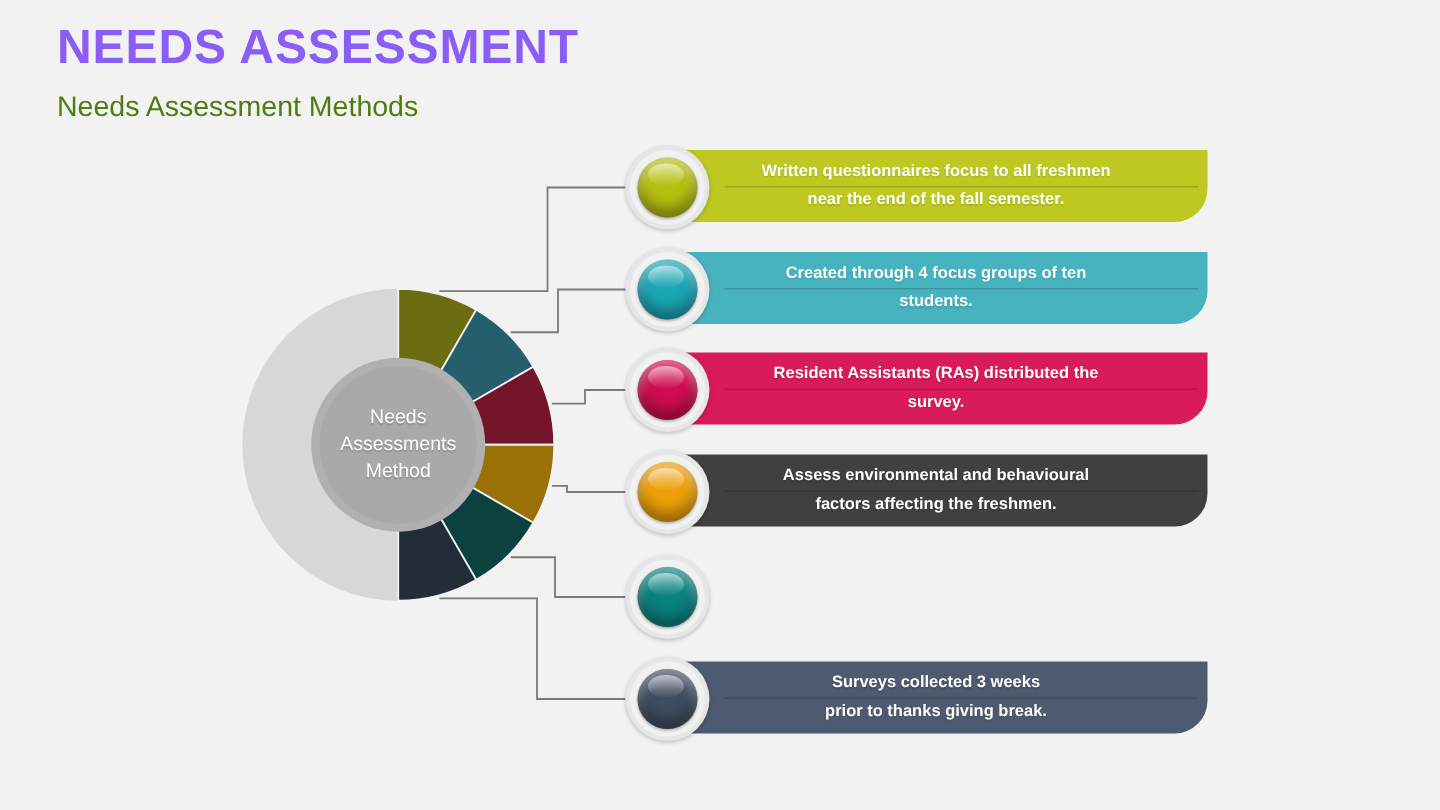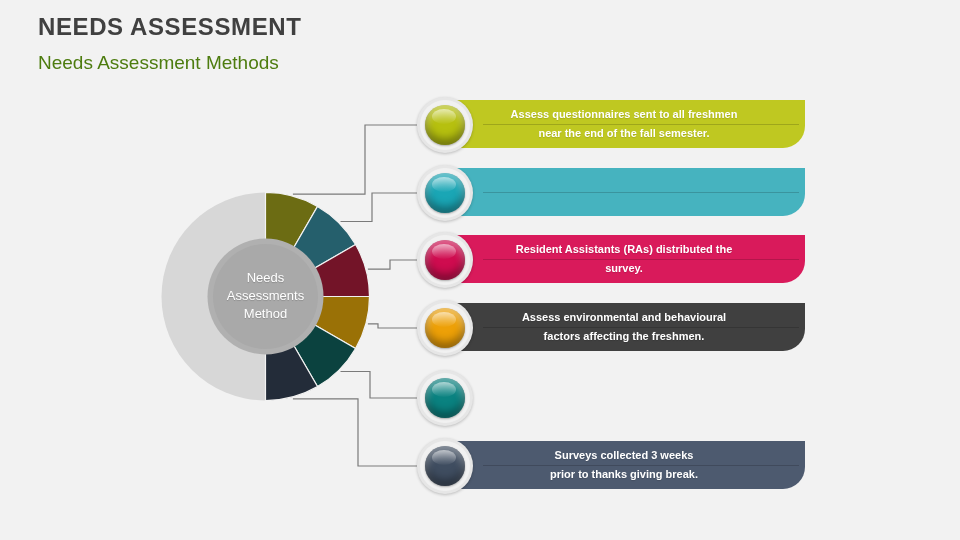--- a/index.html
+++ b/index.html
@@ -23,23 +23,23 @@
   }
 
   
   #header {
     position: absolute;
     left: 38px;
     top: 14px;
     width: 640px;
   }
   #title {
-    font-size: 24px;
+    font-size: 32px;
     font-weight: bold;
-    color: #404040;
+    color: #8b5cf6;
     letter-spacing: 0.6px;
     line-height: 1.1;
     margin: 0;
     white-space: nowrap;
   }
   #subtitle {
     font-size: 19px;
     font-weight: normal;
     color: #4d7c0f;
     margin: 12px 0 0 0;
@@ -202,30 +202,32 @@
     </svg>
     <div id="center-label">Needs
 Assessments
 Method</div>
   </div>
 
   <div id="rows">
       <div class="row" style="top: 97px;">
         <div class="banner" style="background: rgb(191, 200, 33);">
           <div class="divider"></div>
-          <div class="banner-text">Assess questionnaires sent to all freshmen
+          <div class="banner-text">Written questionnaires focus to all freshmen
 near the end of the fall semester.</div>
         </div>
         <div class="bullet">
           <div class="orb" style="background: rgb(182, 192, 15);"></div>
         </div>
       </div>
       <div class="row" style="top: 165px;">
         <div class="banner" style="background: rgb(70, 179, 191);">
           <div class="divider"></div>
+          <div class="banner-text">Created through 4 focus groups of ten
+students.</div>
         </div>
         <div class="bullet">
           <div class="orb" style="background: rgb(26, 166, 181);"></div>
         </div>
       </div>
       <div class="row" style="top: 232px;">
         <div class="banner" style="background: rgb(217, 26, 91);">
           <div class="divider"></div>
           <div class="banner-text">Resident Assistants (RAs) distributed the
 survey.</div>

